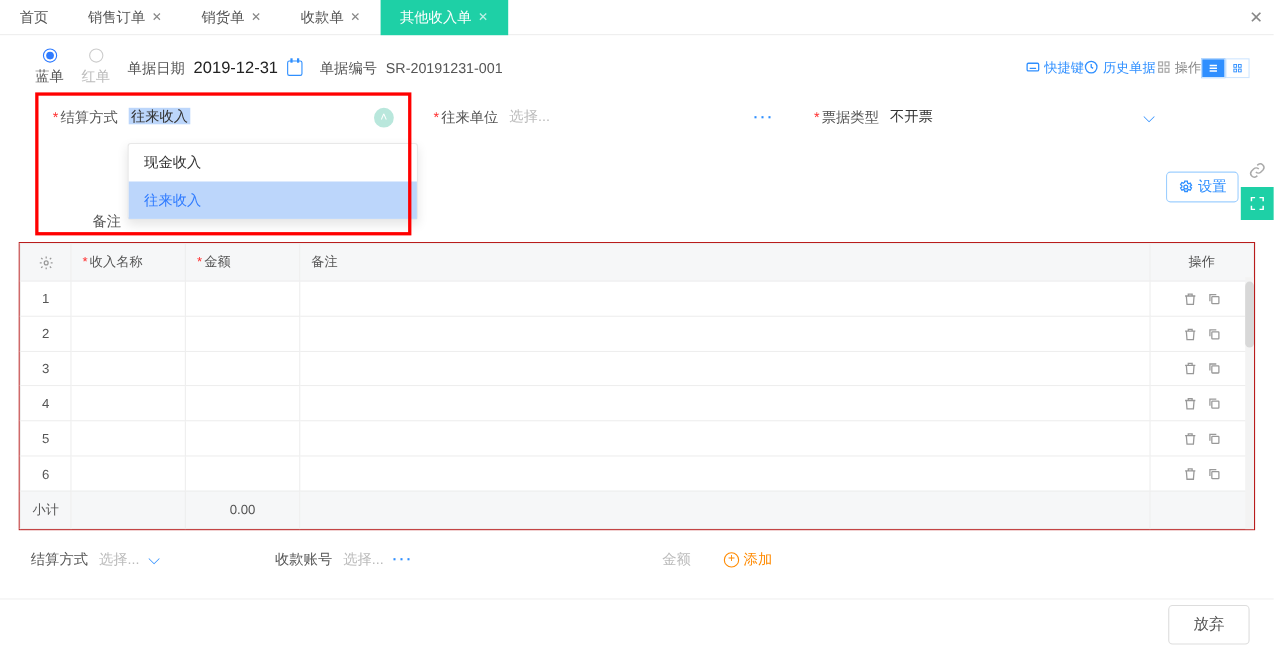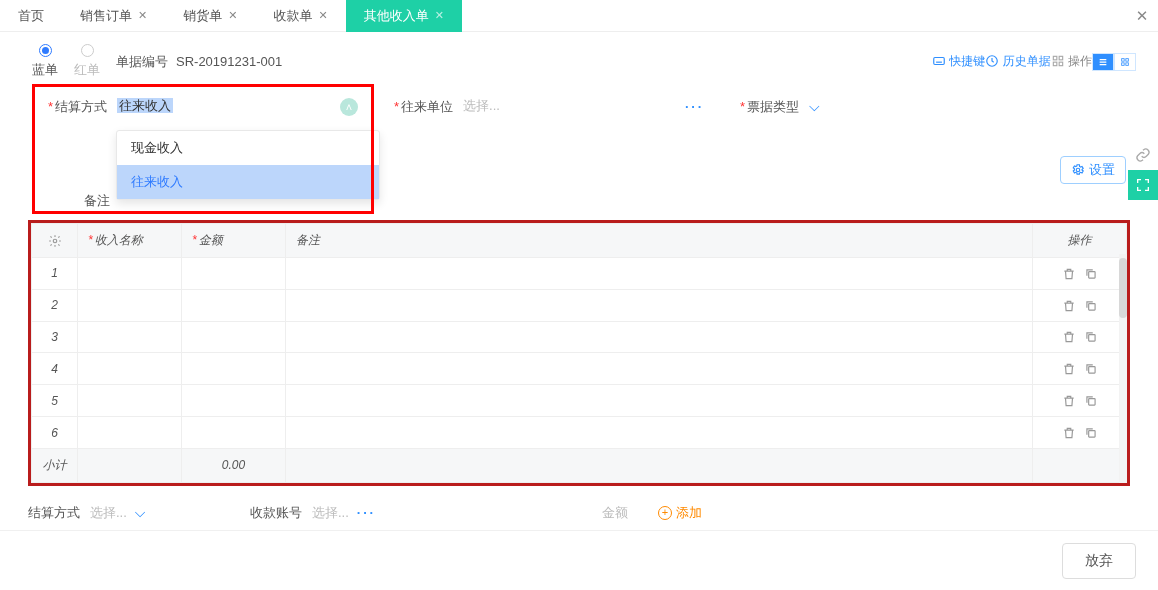--- a/index.html
+++ b/index.html
@@ -41,39 +41,39 @@
     .settings-btn { margin-left: auto; border: 1px solid #9ecfff; color: #2f8fff; padding: 4px 10px; border-radius: 4px; display: flex; align-items: center; gap: 4px; cursor: pointer; }
 
     .highlight-box { position: absolute; border: 3px solid #f00; left: 32px; top: 84px; width: 342px; height: 130px; pointer-events: none; z-index: 50; }
 
     .dropdown { position: absolute; left: 116px; top: 130px; width: 264px; background: #fff; border: 1px solid #e8e8e8; box-shadow: 0 4px 10px rgba(0,0,0,.1); border-radius: 3px; z-index: 40; }
     .dropdown .opt { padding: 8px 14px; cursor: pointer; }
     .dropdown .opt.hover { background: #bcd6fb; color: #2f7bff; }
 
     .remark-line { display: flex; align-items: center; gap: 10px; padding: 4px 32px 10px 84px; color: #555; }
 
-    .table-wrap { margin: 0 28px; border: 3px solid #b91c1c; position: relative; font-style: italic; }
+    .table-wrap { margin: 0 17px; border: 1px solid #b91c1c; position: relative; }
     table { width: 100%; border-collapse: collapse; table-layout: fixed; }
     th, td { border: 1px solid #eee; padding: 8px 10px; font-size: 12px; color: #555; text-align: left; height: 31px; }
     th { background: #f6f7f8; font-weight: normal; text-align: center; }
     th.left { text-align: left; }
     td.idx { text-align: center; }
     th .star { color: #f33; margin-right: 2px; }
     .ops-cell { text-align: center; }
     .ops-cell .ic { margin: 0 4px; cursor: pointer; }
     tfoot td { background: #f6f7f8; text-align: center; }
     .scrollbar { position: absolute; right: 0; top: 31px; width: 8px; bottom: 0; background: #f3f3f3; }
     .scrollbar .thumb { width: 8px; height: 60px; background: #d8d8d8; border-radius: 4px; margin-top: 4px; }
 
     .pay-row { display: flex; align-items: center; gap: 10px; padding: 18px 28px; color: #555; }
     .pay-row .sel { display: flex; align-items: center; gap: 8px; width: 150px; }
     .add-link { color: #ff8a00; display: flex; align-items: center; gap: 4px; cursor: pointer; }
     .add-link .plus { width: 14px; height: 14px; border: 1.6px solid #ff8a00; border-radius: 50%; display: inline-flex; align-items: center; justify-content: center; font-size: 11px; line-height: 1; }
 
-    .footer { position: absolute; bottom: 0; left: 0; right: 0; height: 60px; border-top: 1px solid #f0f0f0; display: flex; align-items: center; justify-content: flex-end; gap: 14px; padding: 0 22px; background: #fff; }
+    .footer { position: absolute; bottom: 0; left: 0; right: 0; height: 46px; border-top: 1px solid #f0f0f0; display: flex; align-items: center; justify-content: flex-end; gap: 14px; padding: 0 22px; background: #fff; }
     .btn { padding: 8px 22px; border-radius: 4px; font-size: 14px; cursor: pointer; }
     .btn.ghost { border: 1px solid #ddd; color: #555; background: #fff; }
     .btn.primary { background: #2f8fff; color: #fff; display: flex; align-items: center; gap: 6px; }
 
     .side-icons { position: absolute; right: 0; top: 140px; display: flex; flex-direction: column; }
     .side-icons .it { width: 30px; height: 30px; display: flex; align-items: center; justify-content: center; color: #aaa; cursor: pointer; }
     .side-icons .it.green { background: #1ed0a6; color: #fff; }
   </style>
 </head>
 <body>
@@ -103,20 +103,25 @@
 </div>
 
 <div class="subbar">
   <span class="radio sel">
       <span class="dot"></span>
       <span>蓝单</span>
     </span>
   <span class="radio" style="color:#bbb">
       <span class="dot"></span>
       <span>红单</span>
+    </span>
+  <span class="kv">
+      <span>单据日期</span>
+      <span class="date">2019-12-31</span>
+      <span class="cal-icon"></span>
     </span>
   <span class="kv">
       <span>单据编号</span>
       <span>SR-20191231-001</span>
     </span>
   <div class="right">
     <span>
       <svg class="ic" viewBox="0 0 24 24" fill="none" stroke="#2f8fff" stroke-width="2">
           <rect x="3" y="6" width="18" height="12" rx="2"></rect>
           <path d="M7 14h10"></path>
@@ -163,20 +168,21 @@
     <span class="val"><span class="sel-selection">往来收入</span></span>
     <span class="open-arrow">˄</span>
   </div>
   <div class="fld">
     <span><span class="star">*</span><span class="lbl">往来单位</span></span>
     <span class="val placeholder">选择...</span>
     <span class="dots">···</span>
   </div>
   <div class="fld">
     <span><span class="star">*</span><span class="lbl">票据类型</span></span>
+    <span class="val">不开票</span>
     <span class="arrow" style="color:#2f8fff">⌵</span>
   </div>
   <div class="settings-btn">
     <svg class="ic" viewBox="0 0 24 24" fill="none" stroke="#2f8fff" stroke-width="2">
         <circle cx="12" cy="12" r="3"></circle>
         <path d="M19 12a7 7 0 0 0-.1-1l2-1.6-2-3.4-2.4 1a7 7 0 0 0-1.7-1L14.4 3h-4l-.4 2a7 7 0 0 0-1.7 1l-2.4-1-2 3.4 2 1.6a7 7 0 0 0 0 2l-2 1.6 2 3.4 2.4-1a7 7 0 0 0 1.7 1l.4 2h4l.4-2a7 7 0 0 0 1.7-1l2.4 1 2-3.4-2-1.6c.1-.3.1-.7.1-1z"></path>
       </svg>
     <span>设置</span>
   </div>
 </div>

